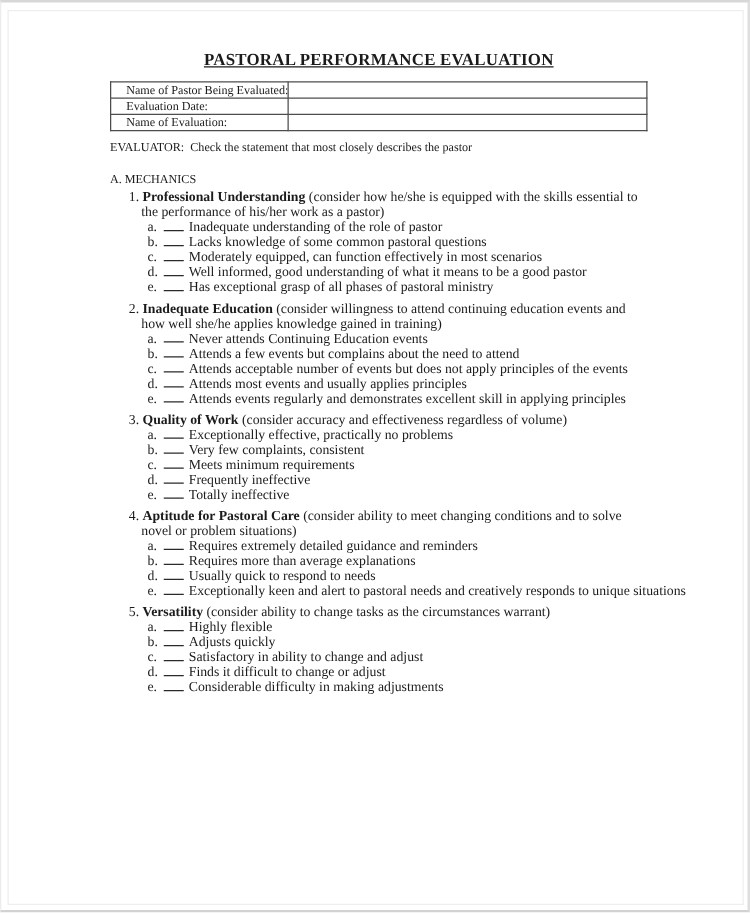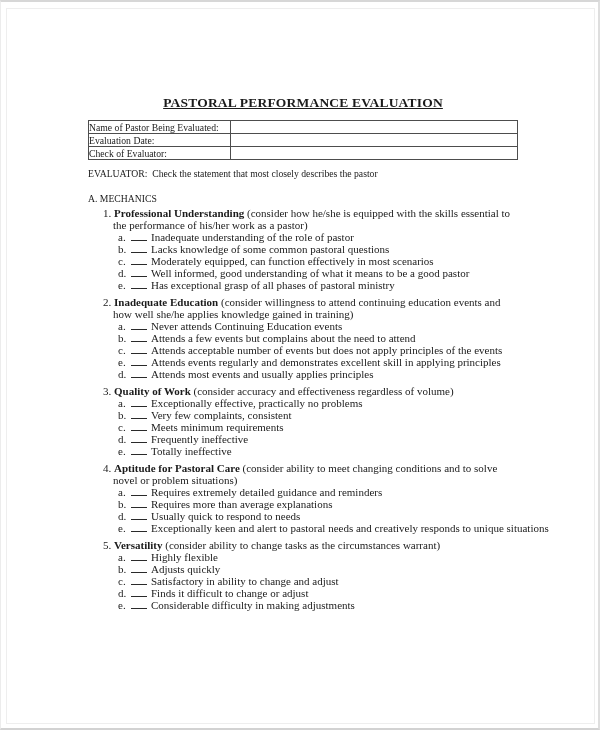--- a/index.html
+++ b/index.html
@@ -19,41 +19,41 @@
     border-left: 1px solid #ececec;
     pointer-events: none;
   }
   .scan-edge-inner {
     position: absolute; left: 6px; top: 8px; right: 5px; bottom: 6px;
     border: 1px solid #eeeeee;
     pointer-events: none;
   }
   .content { position: absolute; left: 88px; top: 0; width: 430px; }
   .title {
-    margin-top: 95px;
+    margin-top: 40px;
     text-align: center;
     font-size: 13.5px;
     font-weight: bold;
     letter-spacing: 0.2px;
     text-decoration: underline;
     line-height: 16px;
     white-space: nowrap;
   }
   table.info {
     margin-top: 9px;
     width: 430px;
     border-collapse: collapse;
     table-layout: fixed;
   }
   table.info td {
     border: 1px solid #4d4d4d;
     height: 13px;
     font-size: 9.7px;
     line-height: 11px;
-    padding: 0 2px 0 0;
+    padding: 0 2px 0 12px;
     vertical-align: middle;
     overflow: hidden;
     white-space: nowrap;
   }
   td.lbl { width: 142px; }
   .instruction {
     margin-top: 8px;
     font-size: 9.7px;
     line-height: 12px;
     white-space: pre-wrap;
@@ -93,21 +93,21 @@
       <tbody>
         <tr>
           <td class="lbl">Name of Pastor Being Evaluated:</td>
           <td class="val"></td>
         </tr>
         <tr>
           <td class="lbl">Evaluation Date:</td>
           <td class="val"></td>
         </tr>
         <tr>
-          <td class="lbl">Check of Evaluator:</td>
+          <td class="lbl">Name of Evaluation:</td>
           <td class="val"></td>
         </tr>
       </tbody>
     </table>
 
     <div class="instruction">EVALUATOR:  Check the statement that most closely describes the pastor</div>
 
     <div class="section-heading">A. MECHANICS</div>
 
     <div class="item">
@@ -128,22 +128,22 @@
     <div class="item">
       <div class="item-heading">
         <span class="num">2.</span>
         <span class="item-title">Inadequate Education</span>
         <span class="item-desc">(consider willingness to attend continuing education events and how well she/he applies knowledge gained in training)</span>
       </div>
       <div class="opts">
         <div class="option"><span class="letter">a.</span><span class="blank"></span><span class="opt-text">Never attends Continuing Education events</span></div>
         <div class="option"><span class="letter">b.</span><span class="blank"></span><span class="opt-text">Attends a few events but complains about the need to attend</span></div>
         <div class="option"><span class="letter">c.</span><span class="blank"></span><span class="opt-text">Attends acceptable number of events but does not apply principles of the events</span></div>
+        <div class="option"><span class="letter">d.</span><span class="blank"></span><span class="opt-text">Attends most events and usually applies principles</span></div>
         <div class="option"><span class="letter">e.</span><span class="blank"></span><span class="opt-text">Attends events regularly and demonstrates excellent skill in applying principles</span></div>
-        <div class="option"><span class="letter">d.</span><span class="blank"></span><span class="opt-text">Attends most events and usually applies principles</span></div>
       </div>
     </div>
 
     <div class="item">
       <div class="item-heading">
         <span class="num">3.</span>
         <span class="item-title">Quality of Work</span>
         <span class="item-desc">(consider accuracy and effectiveness regardless of volume)</span>
       </div>
       <div class="opts">

